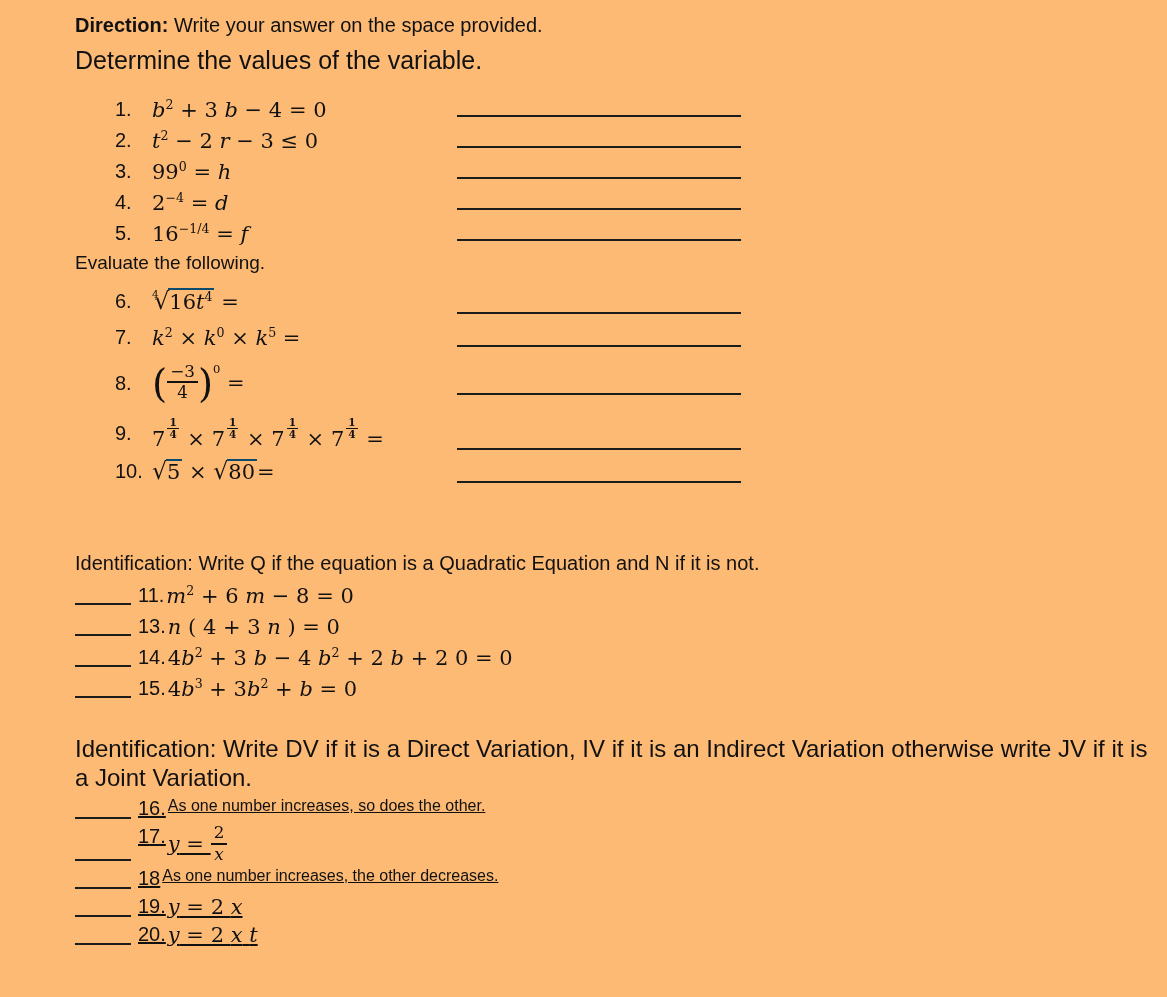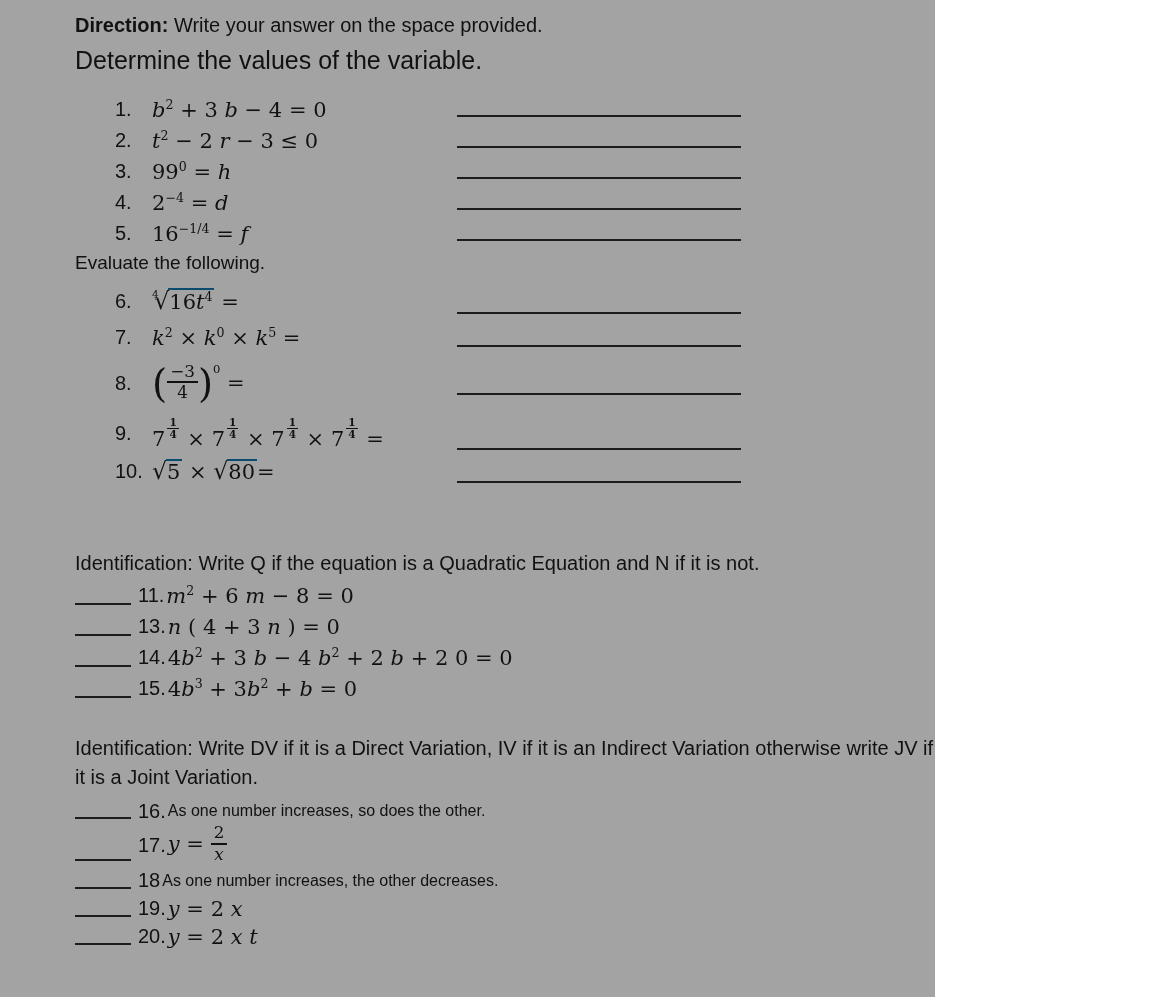--- a/index.html
+++ b/index.html
@@ -1,16 +1,16 @@
 <!DOCTYPE html>
 <html><head>
 <meta charset="utf-8">
 <style>
   html,body{margin:0;padding:0;background:#fff;}
-  .page{width:935px;height:997px;background:#a3a3a3;overflow:hidden;
+  .page{width:1167px;height:997px;background:#fdba74;overflow:hidden;
         font-family:"Liberation Sans",sans-serif;color:#111;position:relative;}
   .content{padding:13px 0 0 75px;}
 
   .dir-line{font-size:20px;line-height:25px;}
   .dir-label{font-weight:700;}
   .subtitle{font-size:25px;margin-top:10px;line-height:24px;}
 
   .list{margin-left:40px;}
   .section-a{margin-top:22px;}
   .prob-row{position:relative;display:flex;align-items:center;}
@@ -51,27 +51,27 @@
   .frac{display:inline-block;vertical-align:middle;text-align:center;
         font-size:0.8em;line-height:1.18;position:relative;top:-0.12em;}
   .frac .fn{display:block;border-bottom:2px solid #111;padding:0 3px;}
   .frac .fd{display:block;}
 
   .bigp{font-size:1.85em;vertical-align:-0.18em;line-height:0;font-family:"DejaVu Serif",serif;}
 
   .sc-title{font-size:20px;margin-top:64px;line-height:25px;}
   .section-c{margin-top:4px;}
   .idc-row{display:flex;align-items:center;height:31px;}
-  .idd-row{display:flex;align-items:center;min-height:28px;}
+  .idd-row{display:flex;align-items:flex-start;min-height:28px;text-decoration:underline;}
   .lead-blank{flex:none;width:56px;height:0;border-bottom:2px solid #1c1c1c;
               align-self:flex-end;margin-bottom:6px;margin-right:7px;}
   .id-num{flex:none;margin-right:2px;font-size:20px;}
   .plain{font-size:16px;}
 
-  .sd-title{font-size:20px;margin-top:30px;max-width:1085px;line-height:29px;}
+  .sd-title{font-size:24px;margin-top:30px;max-width:1085px;line-height:29px;}
   .section-d{margin-top:5px;}
 </style>
 </head>
 <body>
 
 <div class="page">
   <div class="content">
 
     <div class="dir-line"><span class="dir-label">Direction:</span><span> Write your answer on the space provided.</span></div>
 

